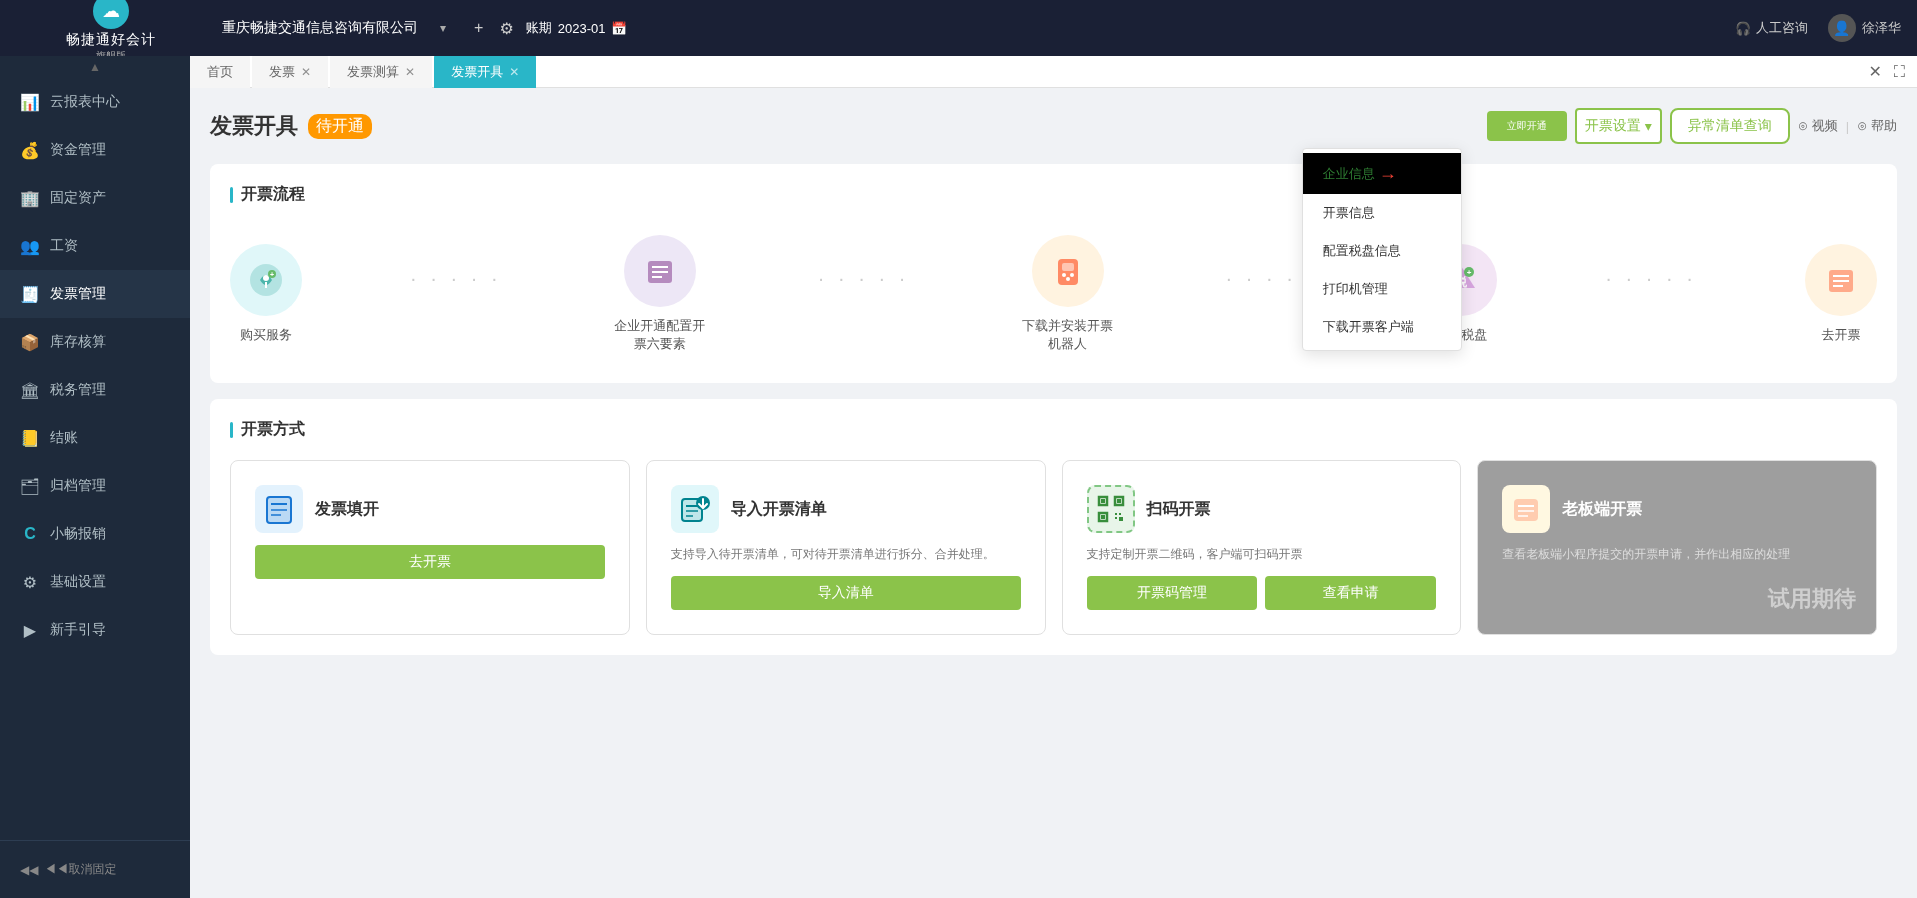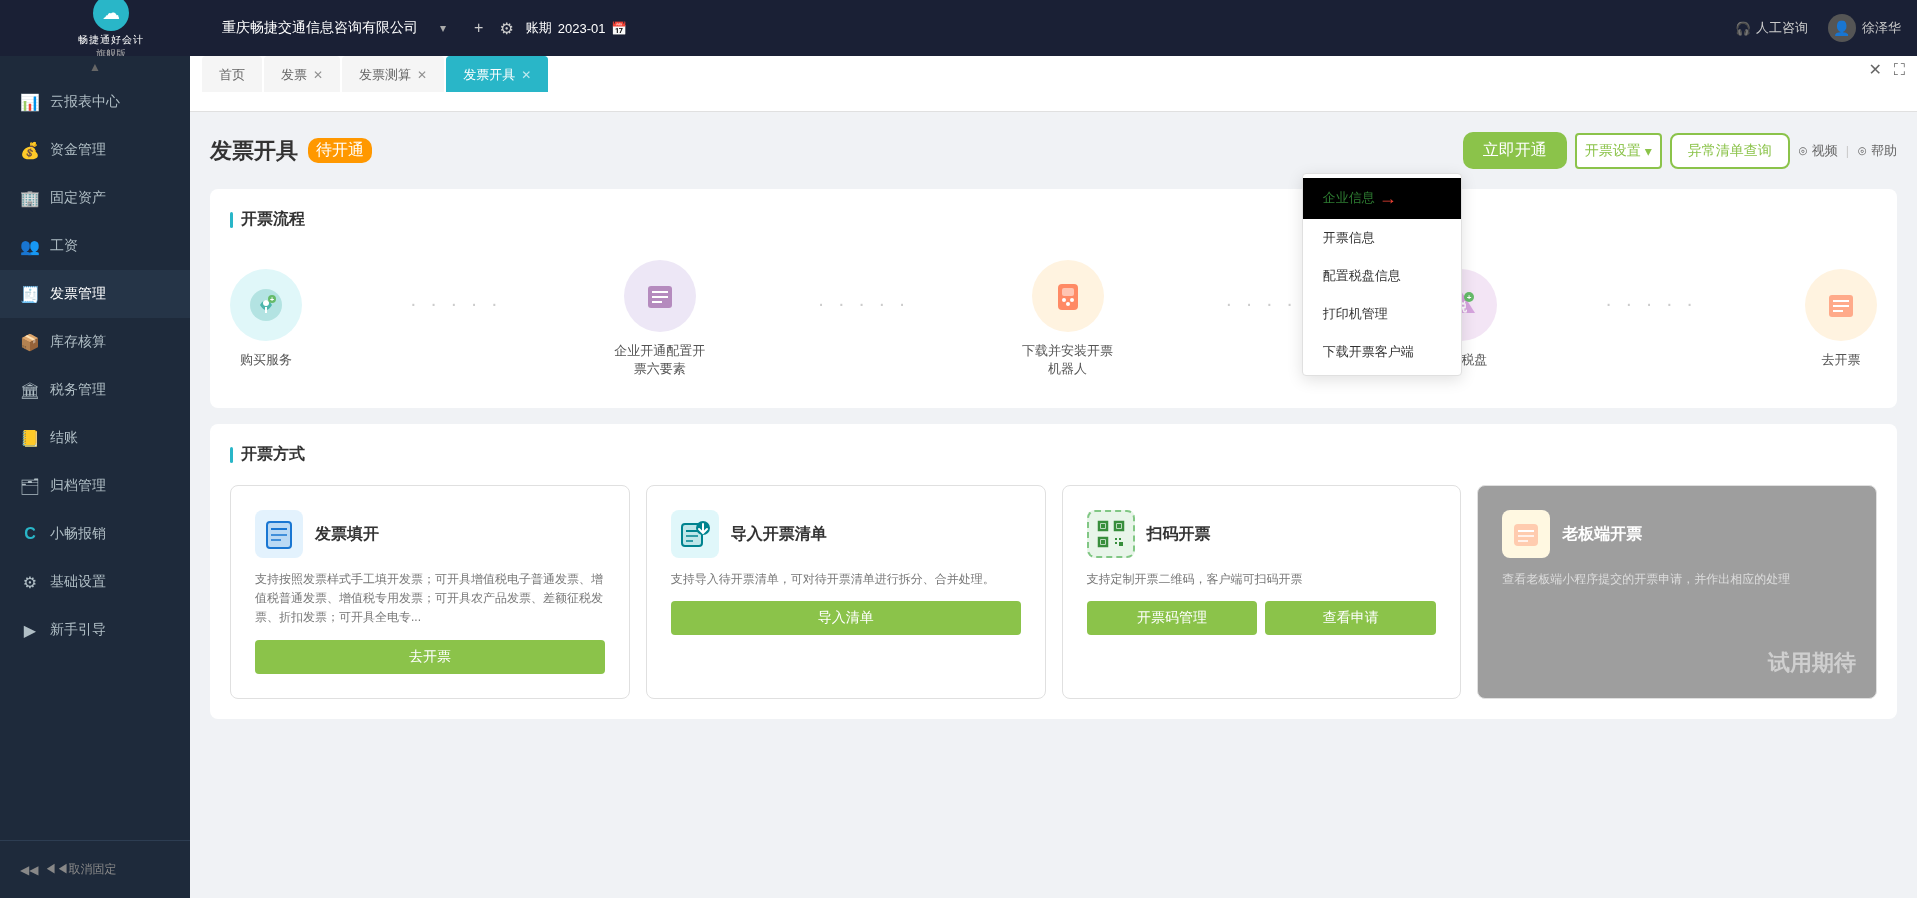--- a/index.html
+++ b/index.html
@@ -29,21 +29,21 @@
       background: #29b6c8;
       border-radius: 50%;
       display: flex;
       align-items: center;
       justify-content: center;
       color: white;
       font-size: 18px;
       margin-bottom: 2px;
     }
     .logo-text {
-      font-size: 10px;
+      font-size: 14px;
       color: #ffffff;
       letter-spacing: 1px;
     }
     .logo-sub {
       font-size: 10px;
       color: #aaa;
     }
     .header-company {
       display: flex;
       align-items: center;
@@ -172,26 +172,26 @@
     
     .content-area {
       flex: 1;
       display: flex;
       flex-direction: column;
       overflow: hidden;
     }
 
     
     .tab-bar {
-      height: 56px;
+      height: 32px;
       background: #ffffff;
       display: flex;
-      align-items: flex-start;
+      align-items: center;
       border-bottom: 1px solid #e0e0e0;
-      padding-left: 12px;
+      padding-left: 0;
       position: relative;
     }
     .tab-item {
       height: 36px;
       padding: 0 16px;
       display: flex;
       align-items: center;
       gap: 6px;
       font-size: 13px;
       color: #666;
@@ -266,22 +266,22 @@
       display: flex;
       align-items: center;
       gap: 8px;
       position: relative;
     }
     .btn-activate {
       background: #8bc34a;
       color: white;
       border: none;
       padding: 8px 20px;
-      border-radius: 10px;
-      font-size: 16px;
+      border-radius: 4px;
+      font-size: 10px;
       cursor: pointer;
     }
     .btn-settings {
       background: white;
       color: #8bc34a;
       border: 2px solid #8bc34a;
       padding: 7px 8px;
       border-radius: 4px;
       font-size: 14px;
       cursor: pointer;
@@ -741,21 +741,20 @@
                 <svg width="32" height="32" viewBox="0 0 32 32">
                   <rect x="4" y="4" width="24" height="26" rx="3" fill="#1976d2" opacity="0.2"></rect>
                   <rect x="4" y="4" width="24" height="26" rx="3" fill="none" stroke="#1976d2" stroke-width="2"></rect>
                   <line x1="8" y1="11" x2="24" y2="11" stroke="#1976d2" stroke-width="2"></line>
                   <line x1="8" y1="17" x2="24" y2="17" stroke="#1976d2" stroke-width="1.5"></line>
                   <line x1="8" y1="22" x2="18" y2="22" stroke="#1976d2" stroke-width="1.5"></line>
                 </svg>
               </div>
               <span class="method-title">发票填开</span>
             </div>
-            <div class="method-desc">支持按照发票样式手工填开发票；可开具增值税电子普通发票、增值税普通发票、增值税专用发票；可开具农产品发票、差额征税发票、折扣发票；可开具全电专...</div>
             <button class="method-btn">去开票</button>
           </div>
 
           <div class="method-card">
             <div class="method-header">
               <div class="method-icon method-icon-teal">
                 <svg width="32" height="32" viewBox="0 0 32 32">
                   <rect x="3" y="6" width="20" height="22" rx="3" fill="#00838f" opacity="0.15"></rect>
                   <rect x="3" y="6" width="20" height="22" rx="3" fill="none" stroke="#00838f" stroke-width="2"></rect>
                   <line x1="7" y1="13" x2="19" y2="13" stroke="#00838f" stroke-width="2"></line>

